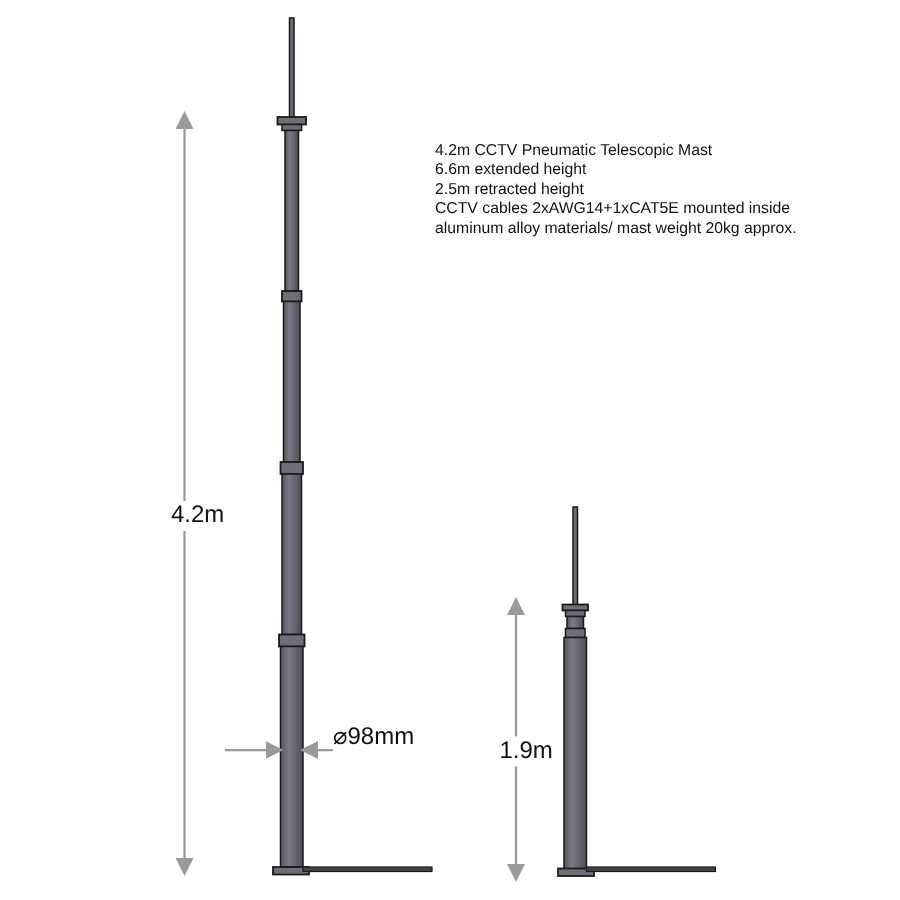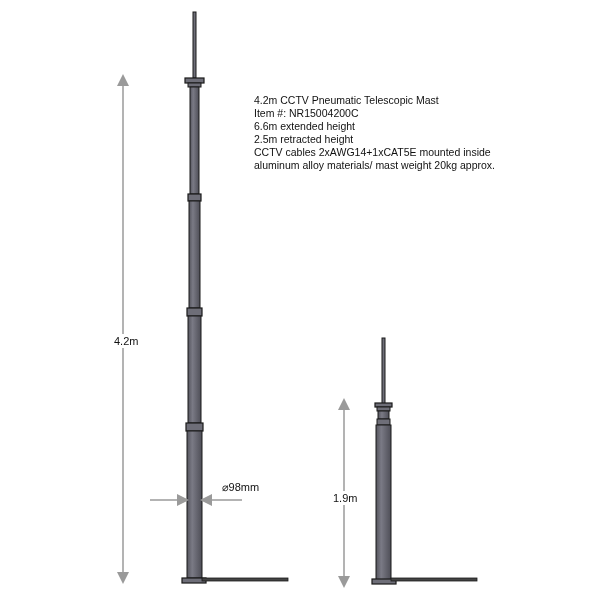--- a/index.html
+++ b/index.html
@@ -1,20 +1,20 @@
 <!DOCTYPE html>
 <html><head>
   <meta charset="utf-8">
   <style>
     html, body { margin: 0; padding: 0; background: #ffffff; }
     body { width: 600px; height: 600px; position: relative; overflow: hidden; font-family: "Liberation Sans", sans-serif; }
     .canvas { position: absolute; left: 0; top: 0; width: 600px; height: 600px; }
     .specs { position: absolute; left: 254px; top: 94px; font-size: 10.5px; line-height: 13px; color: #111; }
-    .specs div { white-space: nowrap; }
-    .label { position: absolute; font-size: 11px; color: #111; background: #fff; padding: 1px 0; }
+    .specs div { white-space: nowrap; margin-left: 36px; }
+    .label { position: absolute; font-size: 16px; color: #111; background: #fff; padding: 1px 0; }
     .lbl-42 { left: 114px; top: 334px; }
     .lbl-15 { left: 333px; top: 491px; }
     .lbl-dia { left: 222px; top: 480px; }
   </style>
 </head>
 <body>
 
 <svg class="canvas" width="600" height="600" viewBox="0 0 600 600" xmlns="http://www.w3.org/2000/svg">
   <defs>
     <linearGradient id="tube" x1="0" x2="1" y1="0" y2="0">
@@ -69,21 +69,20 @@
     <rect x="378" y="411" width="11" height="8" fill="url(#tube)" stroke="#1a1a1a" stroke-width="1"></rect>
     <rect x="377" y="419" width="13" height="6" fill="#6e6e78" stroke="#1a1a1a" stroke-width="1"></rect>
     <rect x="376" y="425" width="15" height="158" fill="url(#tube)" stroke="#1a1a1a" stroke-width="1"></rect>
     <rect x="372" y="579" width="24" height="5" fill="#6e6e78" stroke="#1a1a1a" stroke-width="1.2"></rect>
     <rect x="391" y="578" width="86" height="3" fill="#444" stroke="#1a1a1a" stroke-width="0.8"></rect>
   </g>
 </svg>
 
 <div class="specs">
   <div>4.2m CCTV Pneumatic Telescopic Mast</div>
-  <div>Item #: NR15004200C</div>
   <div>6.6m extended height</div>
   <div>2.5m retracted height</div>
   <div>CCTV cables 2xAWG14+1xCAT5E mounted inside</div>
   <div>aluminum alloy materials/ mast weight 20kg approx.</div>
 </div>
 
 <div class="label lbl-42">4.2m</div>
 <div class="label lbl-15">1.9m</div>
 <div class="label lbl-dia">⌀98mm</div>
 

